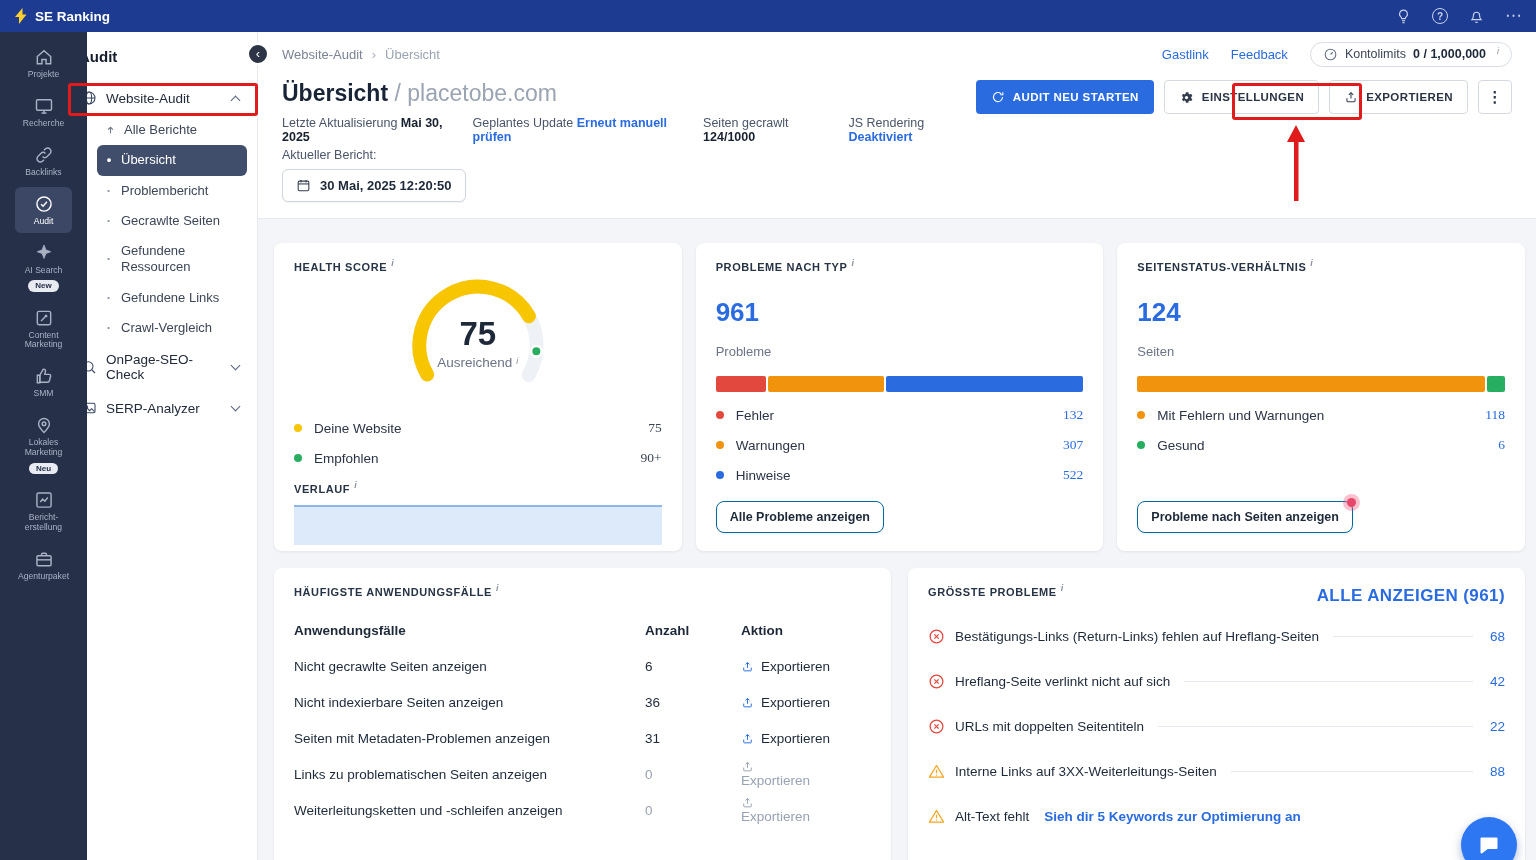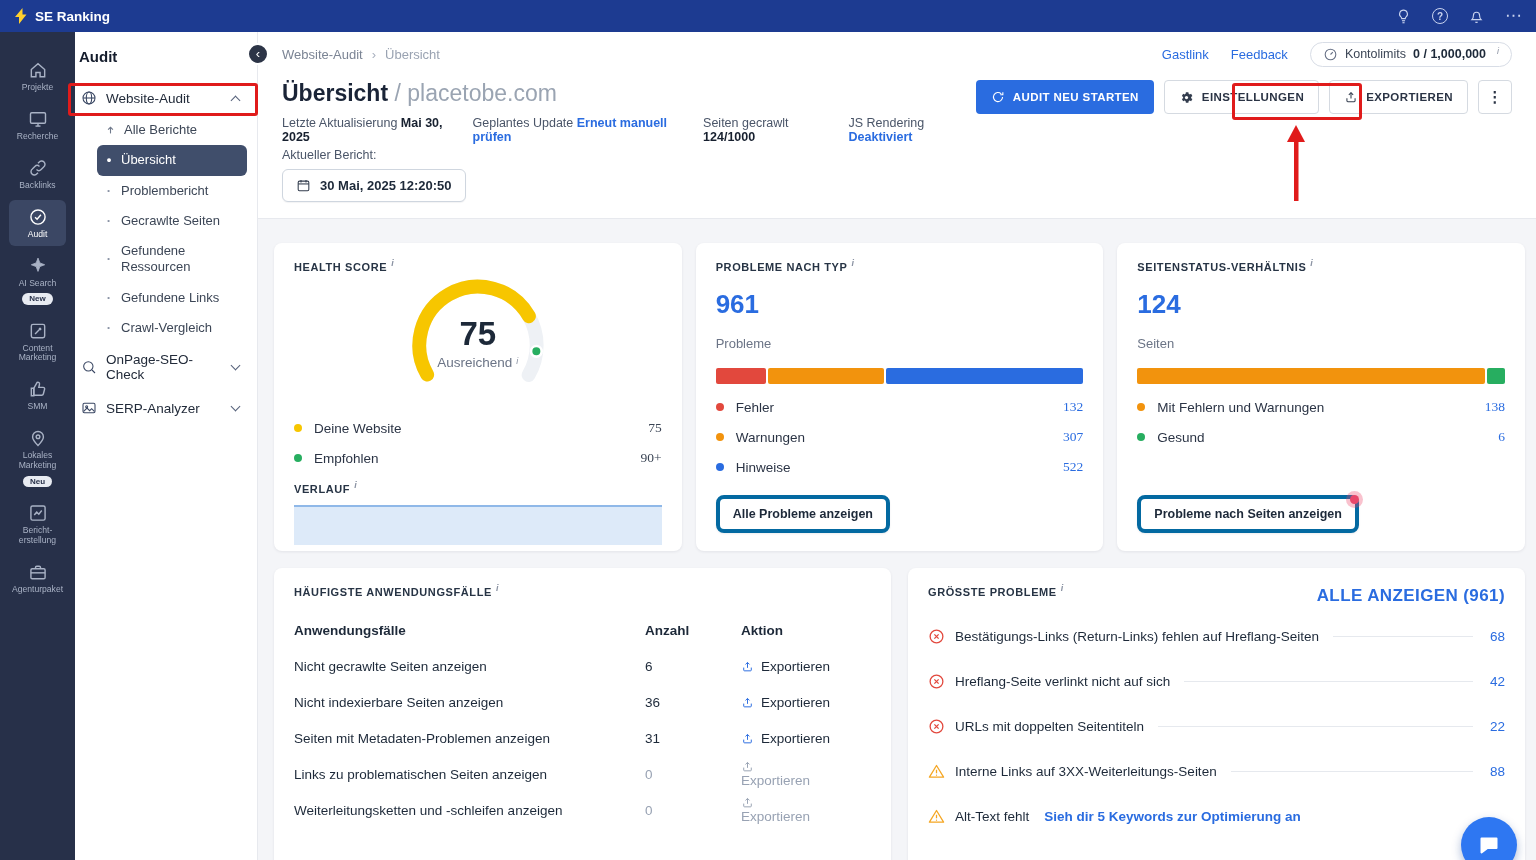--- a/index.html
+++ b/index.html
@@ -16,22 +16,22 @@
     display:flex; align-items:center; padding:0 14px; z-index:60; }
   .brand { display:flex; align-items:center; gap:7px; color:#fff; font-weight:bold; font-size:13.5px; cursor:pointer;}
   .topbar-right { margin-left:auto; display:flex; align-items:center; gap:20px; color:#c9d3ef; }
   .tb-ic { cursor:pointer; display:flex; align-items:center; justify-content:center; }
   .icon-q { width:16px; height:16px; border:1.4px solid #c9d3ef; border-radius:50%;
     display:flex; align-items:center; justify-content:center; font-size:10px; font-weight:bold;}
   .icon-q::after{ content:"?"; }
   .icon-more::after{ content:"⋯"; font-size:17px; line-height:10px; }
 
   
-  .rail { position:absolute; left:0; top:32px; bottom:0; width:75px; background:#273049;
-    display:flex; flex-direction:column; align-items:center; padding-top:21px; z-index:50; }
+  .rail { position:absolute; left:0; top:32px; bottom:0; width:87px; background:#273049;
+    display:flex; flex-direction:column; align-items:center; padding-top:8px; z-index:50; }
   .rail-item { width:57px; padding:7px 1px 6px; margin-bottom:3px; border-radius:6px;
     display:flex; flex-direction:column; align-items:center; gap:3px;
     color:#a9b2c5; font-size:8.6px; text-align:center; line-height:1.15; cursor:pointer; }
   .rail-item.active { background:#3b4764; color:#fff; }
   .rail-item svg { stroke:currentColor; }
   .rbadge { margin-top:2px; font-size:8px; font-weight:bold; padding:1px 7px; border-radius:8px;
     background:#e8ebf2; color:#273049; }
 
   
   .subnav { position:absolute; left:63px; top:32px; bottom:0; width:195px; background:#fff;
@@ -88,30 +88,30 @@
   
   .content { padding:24px 11px 0 16px; display:flex; flex-direction:column; gap:17px; }
   .row1 { display:grid; grid-template-columns:repeat(3,1fr); gap:14px; }
   .row2 { display:grid; grid-template-columns:1fr 1fr; gap:17px; }
   .card { background:#fff; border-radius:8px; box-shadow:0 1px 3px rgba(20,30,50,.08); padding:18px 20px; position:relative; }
   .row1 .card { height:308px; }
   .row2 .card { height:420px; }
   .card-title { font-size:11px; font-weight:bold; letter-spacing:.6px; color:#273445; display:flex; align-items:flex-start; }
   .info-i { margin-left:4px; font-size:9px; color:#8b93a3; font-style:italic; position:relative; top:-3px; cursor:pointer;}
   .info-i::after { content:"i"; }
-  .big-num { font-size:26px; font-weight:bold; color:#2a6ce0; margin-top:16px; }
+  .big-num { font-size:26px; font-weight:bold; color:#2a6ce0; margin-top:24px; }
   .sub-label { font-size:13px; color:#6b7486; margin-top:16px; }
   .stack-bar { display:flex; gap:2px; height:16px; margin-top:17px; }
   .stack-bar .seg { border-radius:2px; min-width:5px; }
   .legend { margin-top:8px; }
   .legend-row { display:flex; align-items:center; gap:12px; padding:7px 0; font-size:13.5px; color:#2b3445; }
   .dot { width:8px; height:8px; border-radius:50%; flex:none; }
   .legend-val { margin-left:auto; color:#2a6ce0;font-family:Liberation Serif, serif; }
   .legend-val.dark { color:#3a4454; }
-  .pill-btn { position:absolute; left:20px; bottom:18px; border:4px solid #0369a1; background:#fff;
+  .pill-btn { position:absolute; left:20px; bottom:18px; border:1px solid #0369a1; background:#fff;
     border-radius:8px; padding:8px 13px; font-size:12.5px; font-weight:bold; color:#1d2939; cursor:pointer;
     box-shadow:0 1px 2px rgba(18,28,45,.08); }
   .hotspot { position:absolute; right:-8px; top:-8px; width:17px; height:17px; border-radius:50%;
     background:rgba(236,64,103,.32); display:flex; align-items:center; justify-content:center; }
   .hotspot::after { content:""; width:9px; height:9px; border-radius:50%; background:#e8476b; }
 
   
   .gauge-wrap { width:190px; margin:4px auto 0; position:relative; }
   .gauge-txt { position:absolute; left:0; right:0; top:38px; text-align:center; }
   .gauge-score { font-size:33px; font-weight:bold; color:#1d2939; }
@@ -473,21 +473,21 @@
         <div class="big-num">124</div>
         <div class="sub-label">Seiten</div>
         <div class="stack-bar">
             <div class="seg" style="flex-grow: 118; background: rgb(242, 147, 13);"></div>
             <div class="seg" style="flex-grow: 6; background: rgb(39, 174, 96);"></div>
           </div>
         <div class="legend">
           <div class="legend-row">
             <span class="dot" style="background: rgb(242, 147, 13);"></span>
             <span>Mit Fehlern und Warnungen</span>
-            <span class="legend-val">138</span>
+            <span class="legend-val">118</span>
           </div>
           <div class="legend-row">
             <span class="dot" style="background: rgb(39, 174, 96);"></span>
             <span>Gesund</span>
             <span class="legend-val">6</span>
           </div>
         </div>
         <button class="pill-btn">
           <span>Probleme nach Seiten anzeigen</span>
           <span class="hotspot"></span>

